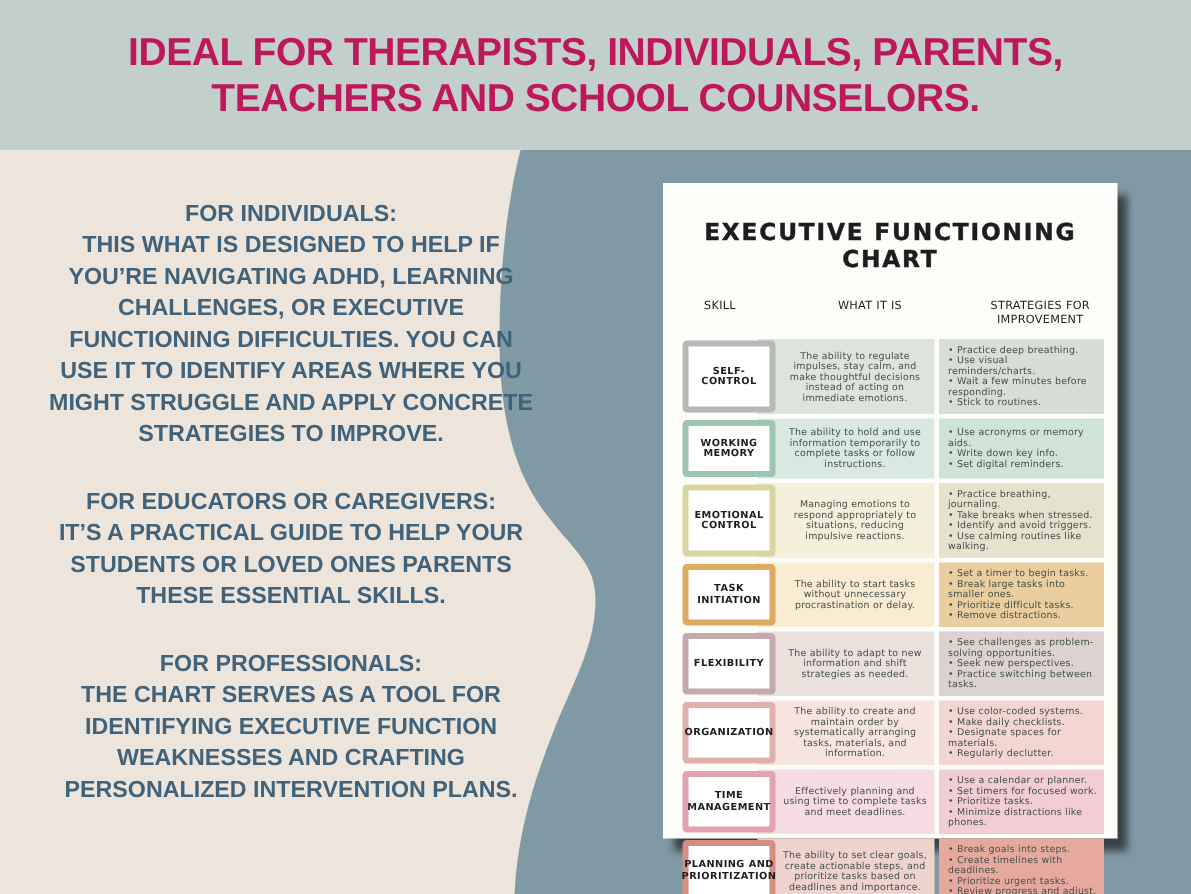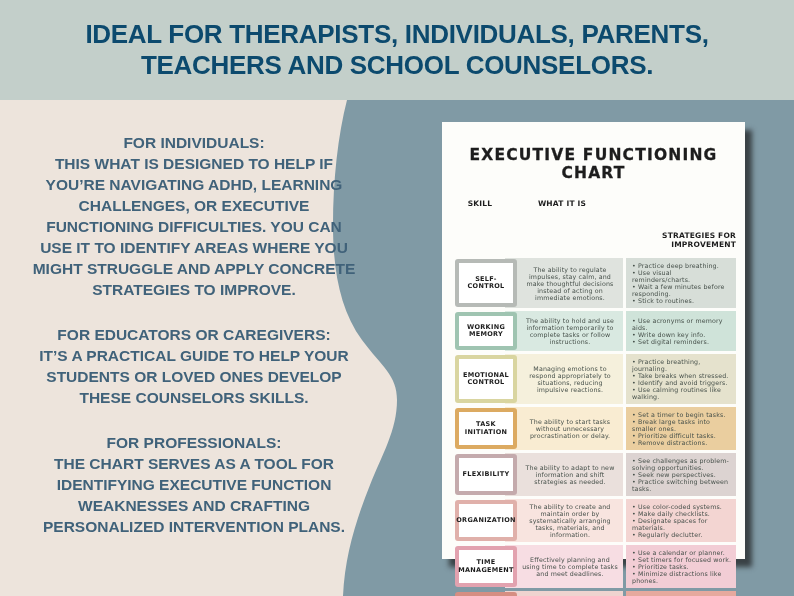--- a/index.html
+++ b/index.html
@@ -9,21 +9,21 @@
     font-family:"Liberation Sans", sans-serif;
   }
 
   
   .banner {
     position:absolute; left:0; top:0; width:794px; height:100px;
     background:#c3cfca; display:flex; flex-direction:column;
     align-items:center; justify-content:center; text-align:center;
   }
   .banner-line {
-    color:#0c4a6e; font-weight:700; font-size:26px; line-height:31px;
+    color:#be185d; font-weight:700; font-size:26px; line-height:31px;
     letter-spacing:-0.3px;
   }
 
   
   .blue-shape { position:absolute; left:0; top:100px; }
 
   
   .left-copy {
     position:absolute; left:2px; top:132px; width:356px;
     text-align:center; color:#40627a; font-weight:700;
@@ -38,25 +38,25 @@
     box-shadow:7px 8px 5px rgba(40,44,46,0.8);
     font-family:"DejaVu Sans", sans-serif;
   }
   .doc-title {
     margin-top:24px; text-align:center;
     font-size:15.5px; font-weight:800; letter-spacing:1.2px; color:#1d1d1d;
     -webkit-text-stroke:0.3px #1d1d1d;
   }
   .doc-headers {
     display:flex; margin:17px 9px 0 9px;
-    font-size:7.5px; font-weight:700; letter-spacing:0.2px; color:#1d1d1d;
+    font-size:7.5px; font-weight:400; letter-spacing:0.2px; color:#1d1d1d;gap:18px;
   }
   .h-skill { width:58px; text-align:center; }
   .h-what  { width:106px; text-align:center; }
-  .h-strat { flex:1; text-align:right;margin-top:32px; }
+  .h-strat { flex:1; text-align:center; }
 
   .doc-table { margin:9px 9px 0 9px; }
   .row { display:flex; margin-bottom:3px; min-height:40px; }
   .skill-box {
     width:50px; flex:none; margin:1px -12px 1px 4px; z-index:2; position:relative;
     background:#ffffff; border:4px solid #3b82f6; border-radius:3px;
     display:flex; align-items:center; justify-content:center; text-align:center;
     font-size:6.5px; font-weight:700; letter-spacing:0.3px; color:#1d1d1d;
     padding:2px; line-height:7.5px;
   }
@@ -86,21 +86,21 @@
   <path fill="#809aa5" d="M347,0 C338,35 333,80 333,125 C333,170 340,210 362,240 C382,267 397,275 397,300 C397,330 382,355 370,385 C356,420 345,455 343,496 L794,496 L794,0 Z"></path>
 </svg>
 
 <div class="left-copy">
   <div class="copy-block">
     <div>FOR INDIVIDUALS:</div>
     <div>THIS WHAT IS DESIGNED TO HELP IF YOU’RE NAVIGATING ADHD, LEARNING CHALLENGES, OR EXECUTIVE FUNCTIONING DIFFICULTIES. YOU CAN USE IT TO IDENTIFY AREAS WHERE YOU MIGHT STRUGGLE AND APPLY CONCRETE STRATEGIES TO IMPROVE.</div>
   </div>
   <div class="copy-block">
     <div>FOR EDUCATORS OR CAREGIVERS:</div>
-    <div>IT’S A PRACTICAL GUIDE TO HELP YOUR STUDENTS OR LOVED ONES DEVELOP THESE COUNSELORS SKILLS.</div>
+    <div>IT’S A PRACTICAL GUIDE TO HELP YOUR STUDENTS OR LOVED ONES PARENTS THESE ESSENTIAL SKILLS.</div>
   </div>
   <div class="copy-block">
     <div>FOR PROFESSIONALS:</div>
     <div>THE CHART SERVES AS A TOOL FOR IDENTIFYING EXECUTIVE FUNCTION WEAKNESSES AND CRAFTING PERSONALIZED INTERVENTION PLANS.</div>
   </div>
 </div>
 
 <div class="doc">
   <div class="doc-title">EXECUTIVE FUNCTIONING CHART</div>
   <div class="doc-headers">

